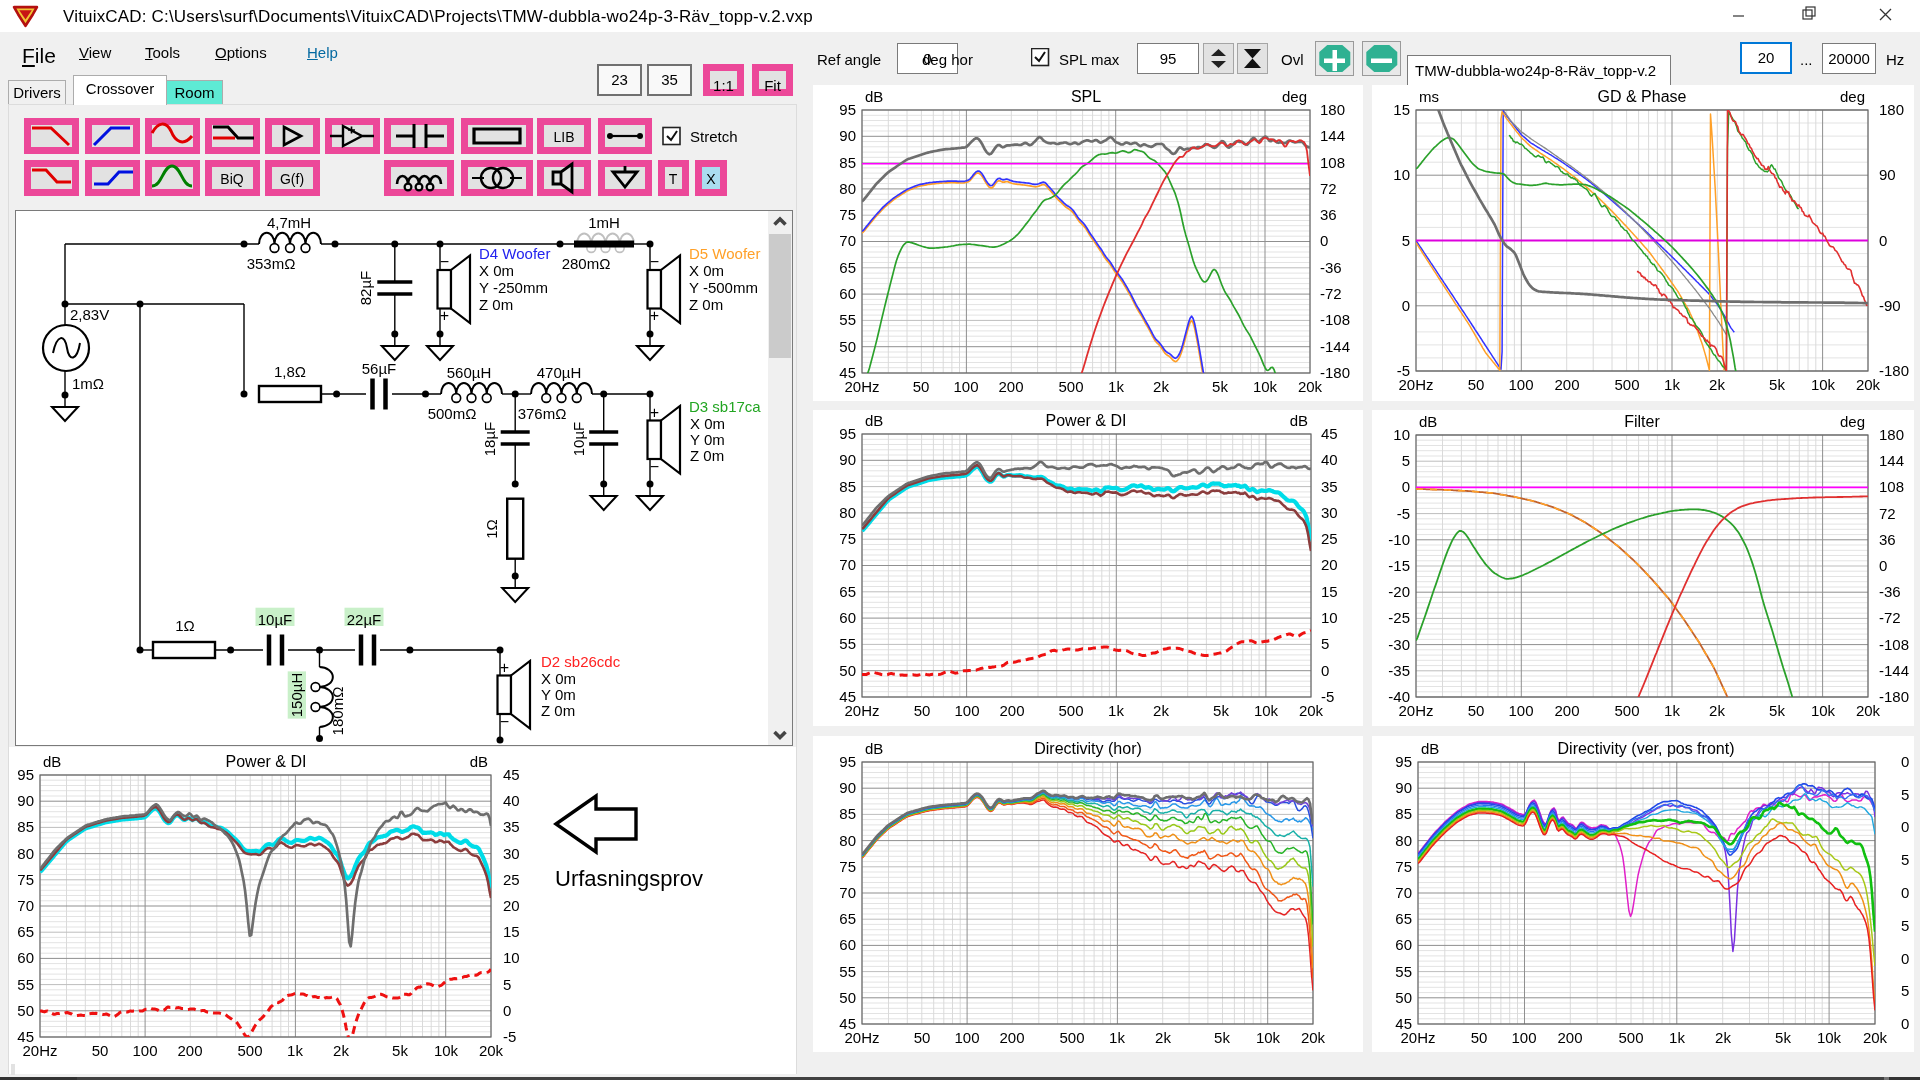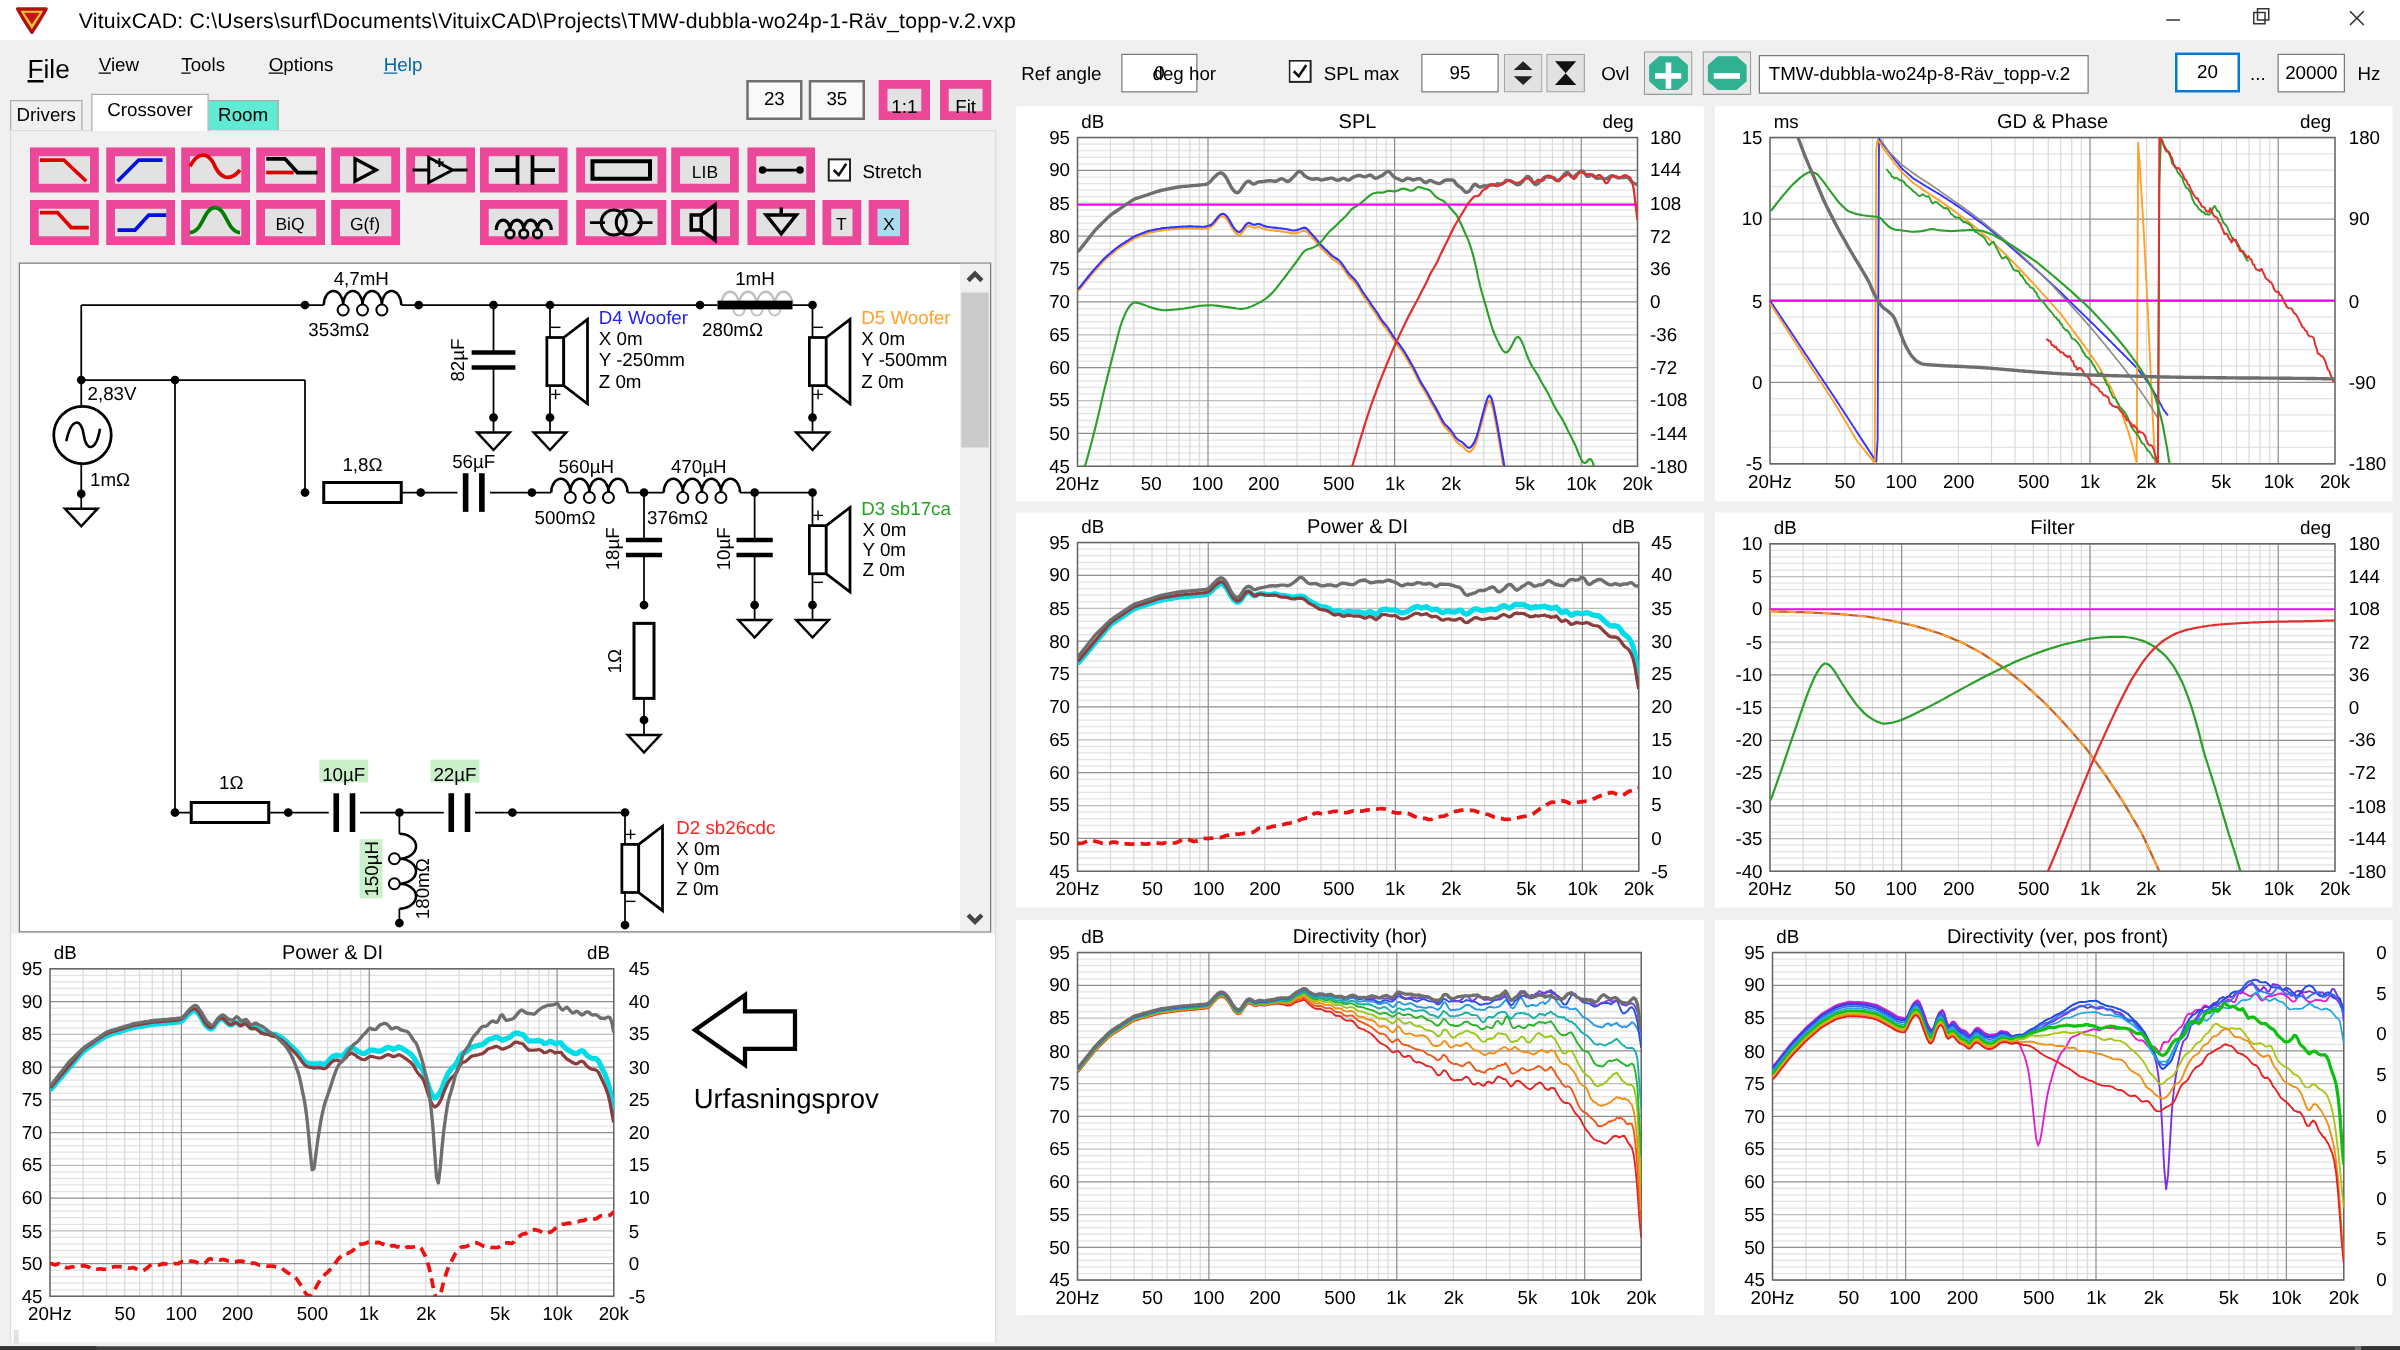--- a/index.html
+++ b/index.html
@@ -5,21 +5,21 @@
 *{box-sizing:border-box;}
 .abs{position:absolute;}
 .btn{position:absolute;background:#e2e2e2;border:7px solid #ec4899;}
 .inp{position:absolute;background:#fff;border:1px solid #7a7a7a;font-size:15px;color:#000;}
 </style></head><body>
 <div class="abs" style="left:0;top:0;width:1920px;height:32px;background:#fff;"></div>
 <svg class="abs" style="left:12px;top:5px" width="27" height="23" viewBox="0 0 26 22">
 <polygon points="2,2 24,2 20,9 13,20 6,9" fill="#f0c434" stroke="#b41010" stroke-width="2.6" stroke-linejoin="round"></polygon>
 <polygon points="7,5 19,5 13,14" fill="#c81414"></polygon>
 </svg>
-<div class="abs" style="left:63px;top:7px;font-size:17px;letter-spacing:0.18px;color:#000;white-space:pre;">VituixCAD: C:\Users\surf\Documents\VituixCAD\Projects\TMW-dubbla-wo24p-1-Räv_topp-v.2.vxp</div>
+<div class="abs" style="left:63px;top:7px;font-size:17px;letter-spacing:0.18px;color:#000;white-space:pre;">VituixCAD: C:\Users\surf\Documents\VituixCAD\Projects\TMW-dubbla-wo24p-3-Räv_topp-v.2.vxp</div>
 <svg class="abs" style="left:1700px;top:0" width="220" height="30" viewBox="0 0 220 30">
 <line x1="33" y1="16" x2="44" y2="16" stroke="#333" stroke-width="1.2"></line>
 <rect x="103" y="10" width="9" height="9" fill="none" stroke="#333" stroke-width="1.2"></rect>
 <rect x="106" y="7" width="9" height="9" fill="none" stroke="#333" stroke-width="1.2"></rect>
 <path d="M180,9 L191,20 M191,9 L180,20" stroke="#333" stroke-width="1.3"></path>
 </svg>
 <div class="abs" style="left:0;top:32px;width:1920px;height:1048px;background:#f0f0f0;"></div>
 <div class="abs" style="left:22px;top:44px;font-size:21px;color:#000;"><span style="text-decoration:underline;">F</span>ile</div>
 <div class="abs" style="left:79px;top:44px;font-size:15px;color:#000;"><span style="text-decoration:underline;">V</span>iew</div>
 <div class="abs" style="left:145px;top:44px;font-size:15px;color:#000;"><span style="text-decoration:underline;">T</span>ools</div>
@@ -57,21 +57,21 @@
 <rect x="0.5" y="0.5" width="38" height="34" fill="#e8e8e8" stroke="#9a9a9a"></rect>
 <polygon points="12,4 27,4 35,11 35,24 27,31 12,31 4,24 4,11" fill="#2fb192" transform="translate(0.3,0)"></polygon>
 <rect x="17.5" y="9" width="4.5" height="21" fill="#fff"></rect>
     <rect x="9" y="17.5" width="21" height="4.5" fill="#fff"></rect>
 </svg>
 <svg class="abs" style="left:1362px;top:41px" width="39" height="35" viewBox="0 0 39 35">
 <rect x="0.5" y="0.5" width="38" height="34" fill="#e8e8e8" stroke="#9a9a9a"></rect>
 <polygon points="12,4 27,4 35,11 35,24 27,31 12,31 4,24 4,11" fill="#2fb192" transform="translate(0.3,0)"></polygon>
 <rect x="9" y="17.5" width="21" height="4.5" fill="#fff"></rect>
 </svg>
-<div class="inp" style="left:1407px;top:44px;width:264px;height:31px;line-height:29px;padding-left:7px;">TMW-dubbla-wo24p-8-Räv_topp-v.2</div>
+<div class="inp" style="left:1407px;top:55px;width:264px;height:31px;line-height:29px;padding-left:7px;">TMW-dubbla-wo24p-8-Räv_topp-v.2</div>
 <div class="inp" style="left:1740px;top:42px;width:52px;height:32px;text-align:center;line-height:28px;border:2px solid #0078d7;">20</div>
 <div class="abs" style="left:1800px;top:51px;font-size:15px;">...</div>
 <div class="inp" style="left:1822px;top:43px;width:54px;height:31px;text-align:center;line-height:29px;">20000</div>
 <div class="abs" style="left:1886px;top:51px;font-size:15px;">Hz</div>
 <div class="btn" style="left:24px;top:118px;width:55px;height:36px;"></div>
 <div class="btn" style="left:85px;top:118px;width:55px;height:36px;"></div>
 <div class="btn" style="left:145px;top:118px;width:55px;height:36px;"></div>
 <div class="btn" style="left:205px;top:118px;width:55px;height:36px;"></div>
 <div class="btn" style="left:265px;top:118px;width:55px;height:36px;"></div>
 <div class="btn" style="left:325px;top:118px;width:55px;height:36px;"></div>

